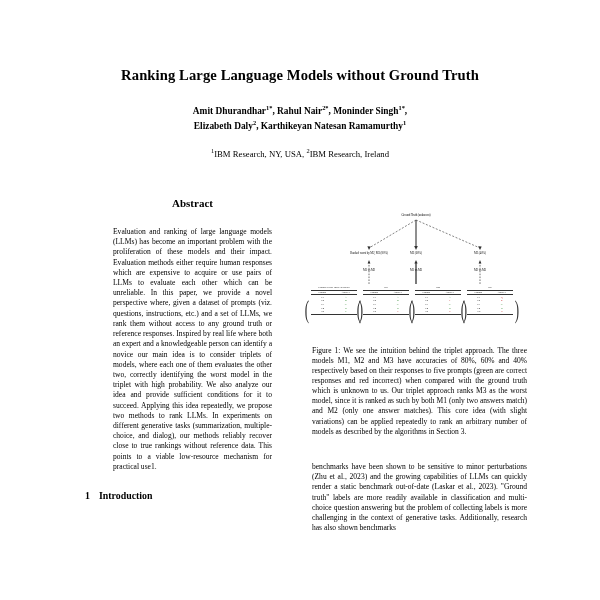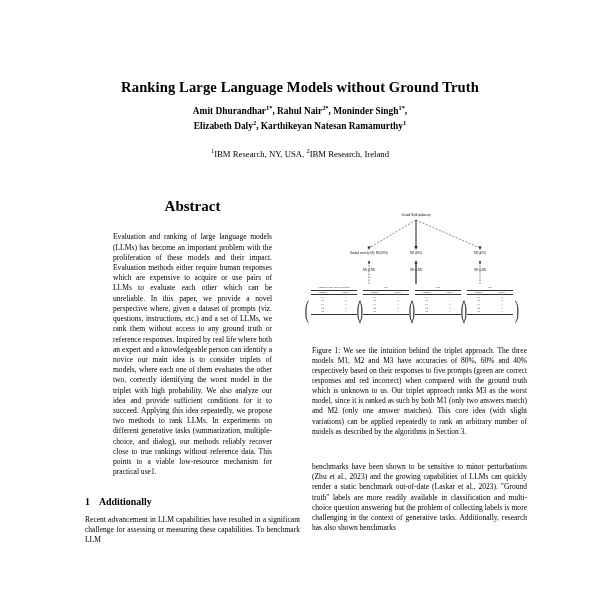--- a/index.html
+++ b/index.html
@@ -31,21 +31,21 @@
     left: 72px;
     top: 62px;
     width: 456px;
     text-align: center;
   }
   .paper-title {
     font-size: 14.6px;
     font-weight: bold;
     letter-spacing: 0.1px;
     line-height: 1.25;
-    margin: 16px;
+    margin: 4px;
   }
 
   .authors {
     position: absolute;
     left: 72px;
     top: 104px;
     width: 456px;
     text-align: center;
     font-size: 9.4px;
     font-weight: bold;
@@ -71,21 +71,21 @@
     width: 215px;
     font-size: 7.55px;
     line-height: 1.355;
     text-align: justify;
   }
   .col-left  { left: 85px; }
   .col-right { left: 312px; }
 
   .abstract-head {
     text-align: center;
-    font-size: 15px;
+    font-size: 11px;
     font-weight: bold;
     margin: 0 0 9px 0;
   }
   .abstract-body {
     margin: 16px;
     padding: 0 12px;
     text-align: justify;
     hyphens: none;
   }
 
@@ -193,23 +193,22 @@
   <div class="affil">
     <sup>1</sup>IBM Research, NY, USA, <sup>2</sup>IBM Research, Ireland
   </div>
 
   <div class="col col-left">
     <div class="abstract-head">Abstract</div>
     <p class="abstract-body">Evaluation and ranking of large language models (LLMs) has become an important problem with the proliferation of these models and their impact. Evaluation methods either require human responses which are expensive to acquire or use pairs of LLMs to evaluate each other which can be unreliable. In this paper, we provide a novel perspective where, given a dataset of prompts (viz. questions, instructions, etc.) and a set of LLMs, we rank them without access to any ground truth or reference responses. Inspired by real life where both an expert and a knowledgeable person can identify a novice our main idea is to consider triplets of models, where each one of them evaluates the other two, correctly identifying the worst model in the triplet with high probability. We also analyze our idea and provide sufficient conditions for it to succeed. Applying this idea repeatedly, we propose two methods to rank LLMs. In experiments on different generative tasks (summarization, multiple-choice, and dialog), our methods reliably recover close to true rankings without reference data. This points to a viable low-resource mechanism for practical use1.</p>
 
     <div class="section-head">
       <span class="section-num">1</span>
-      <span>Additionally</span>
+      <span>Introduction</span>
     </div>
-    <p class="body-par">Recent advancement in LLM capabilities have resulted in a significant challenge for assessing or measuring these capabilities. To benchmark LLM</p>
   </div>
 
   <div class="figure-wrap">
     <div class="figure-canvas" id="fig-canvas">
       <svg width="215" height="140" viewBox="0 0 215 140">
 
         <g stroke="#333" fill="none">
           <path d="M104,20 L57,48" stroke-width="0.6" stroke-dasharray="2,1.6"></path>
           <path d="M104,20 L104,48" stroke-width="1.1"></path>
           <path d="M104,20 L168,48" stroke-width="0.6" stroke-dasharray="2,1.6"></path>

